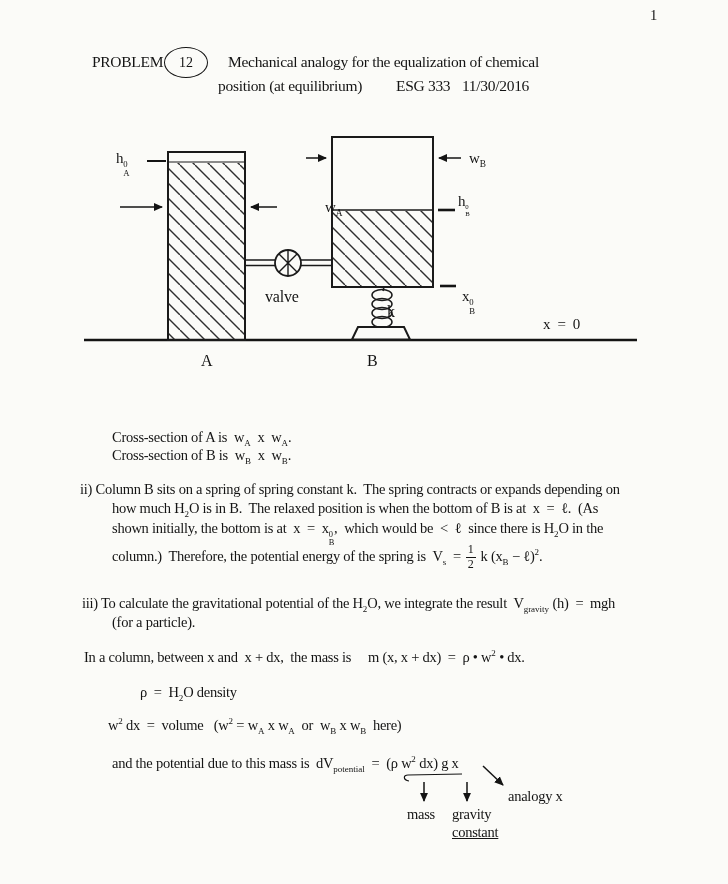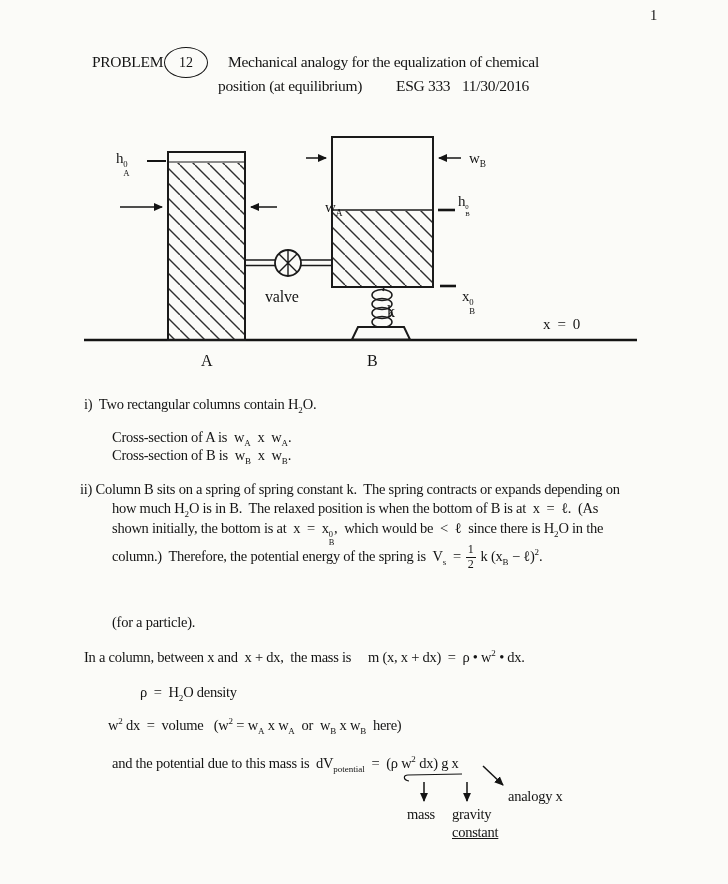--- a/index.html
+++ b/index.html
@@ -118,36 +118,36 @@
   <div class="abs dl" style="left:281px;top:199px;margin-left:44px;">w<sub>A</sub></div>
   <div class="abs dl" style="left:469px;top:150px;">w<sub>B</sub></div>
   <div class="abs dl big-h" style="left:458px;top:193px;">h<span class="ss"><span>0</span><span>B</span></span></div>
   <div class="abs dl" style="left:462px;top:288px;">x<span class="ss"><span>0</span><span>B</span></span></div>
   <div class="abs dl" style="left:265px;top:288px;font-size:16px;">valve</div>
   <div class="abs dl" style="left:387px;top:303px;font-size:16px;">k</div>
   <div class="abs dl" style="left:543px;top:316px;">x  =  0</div>
   <div class="abs dl" style="left:201px;top:352px;font-size:16px;">A</div>
   <div class="abs dl" style="left:367px;top:352px;font-size:16px;">B</div>
 
-  <div class="abs t" style="left:84px;top:396px;">i)  Two rectangular columns contain H<sub>2</sub>O.</div>
   <div class="abs t" style="left:112px;top:429px;">Cross-section of A is  w<sub>A</sub>  x  w<sub>A</sub>.</div>
   <div class="abs t" style="left:112px;top:447px;">Cross-section of B is  w<sub>B</sub>  x  w<sub>B</sub>.</div>
 
   <div class="abs t" style="left:80px;top:481px;">ii) Column B sits on a spring of spring constant k.  The spring contracts or expands depending on</div>
   <div class="abs t" style="left:112px;top:500px;">how much H<sub>2</sub>O is in B.  The relaxed position is when the bottom of B is at  x  =  ℓ.  (As</div>
   <div class="abs t" style="left:112px;top:520px;">shown initially, the bottom is at  x  =  x<span class="ss"><span>0</span><span>B</span></span>,  which would be  &lt;  ℓ  since there is H<sub>2</sub>O in the</div>
   <div class="abs t row" style="left:112px;top:543px;">
     <span>column.)  Therefore, the potential energy of the spring is  V<sub>s</sub>  =</span>
     <span class="frac">
       <span class="fnum">1</span>
       <span class="fden">2</span>
     </span>
     <span>k (x<sub>B</sub> − ℓ)<sup>2</sup>.</span>
   </div>
 
+  <div class="abs t" style="left:82px;top:595px;">iii) To calculate the gravitational potential of the H<sub>2</sub>O, we integrate the result  V<sub>gravity</sub> (h)  =  mgh</div>
   <div class="abs t" style="left:112px;top:614px;">(for a particle).</div>
 
   <div class="abs t" style="left:84px;top:648px;">In a column, between x and  x + dx,  the mass is     m (x, x + dx)  =  ρ • w<sup>2</sup> • dx.</div>
   <div class="abs t" style="left:140px;top:684px;">ρ  =  H<sub>2</sub>O density</div>
   <div class="abs t" style="left:108px;top:716px;">w<sup>2</sup> dx  =  volume   (w<sup>2</sup> = w<sub>A</sub> x w<sub>A</sub>  or  w<sub>B</sub> x w<sub>B</sub>  here)</div>
   <div class="abs t" style="left:112px;top:754px;">and the potential due to this mass is  dV<sub>potential</sub>  =  (ρ w<sup>2</sup> dx) g x</div>
 
   <div class="abs t" style="left:407px;top:806px;">mass</div>
   <div class="abs t" style="left:452px;top:806px;">gravity</div>
   <div class="abs t" style="left:452px;top:824px;text-decoration:underline;">constant</div>

